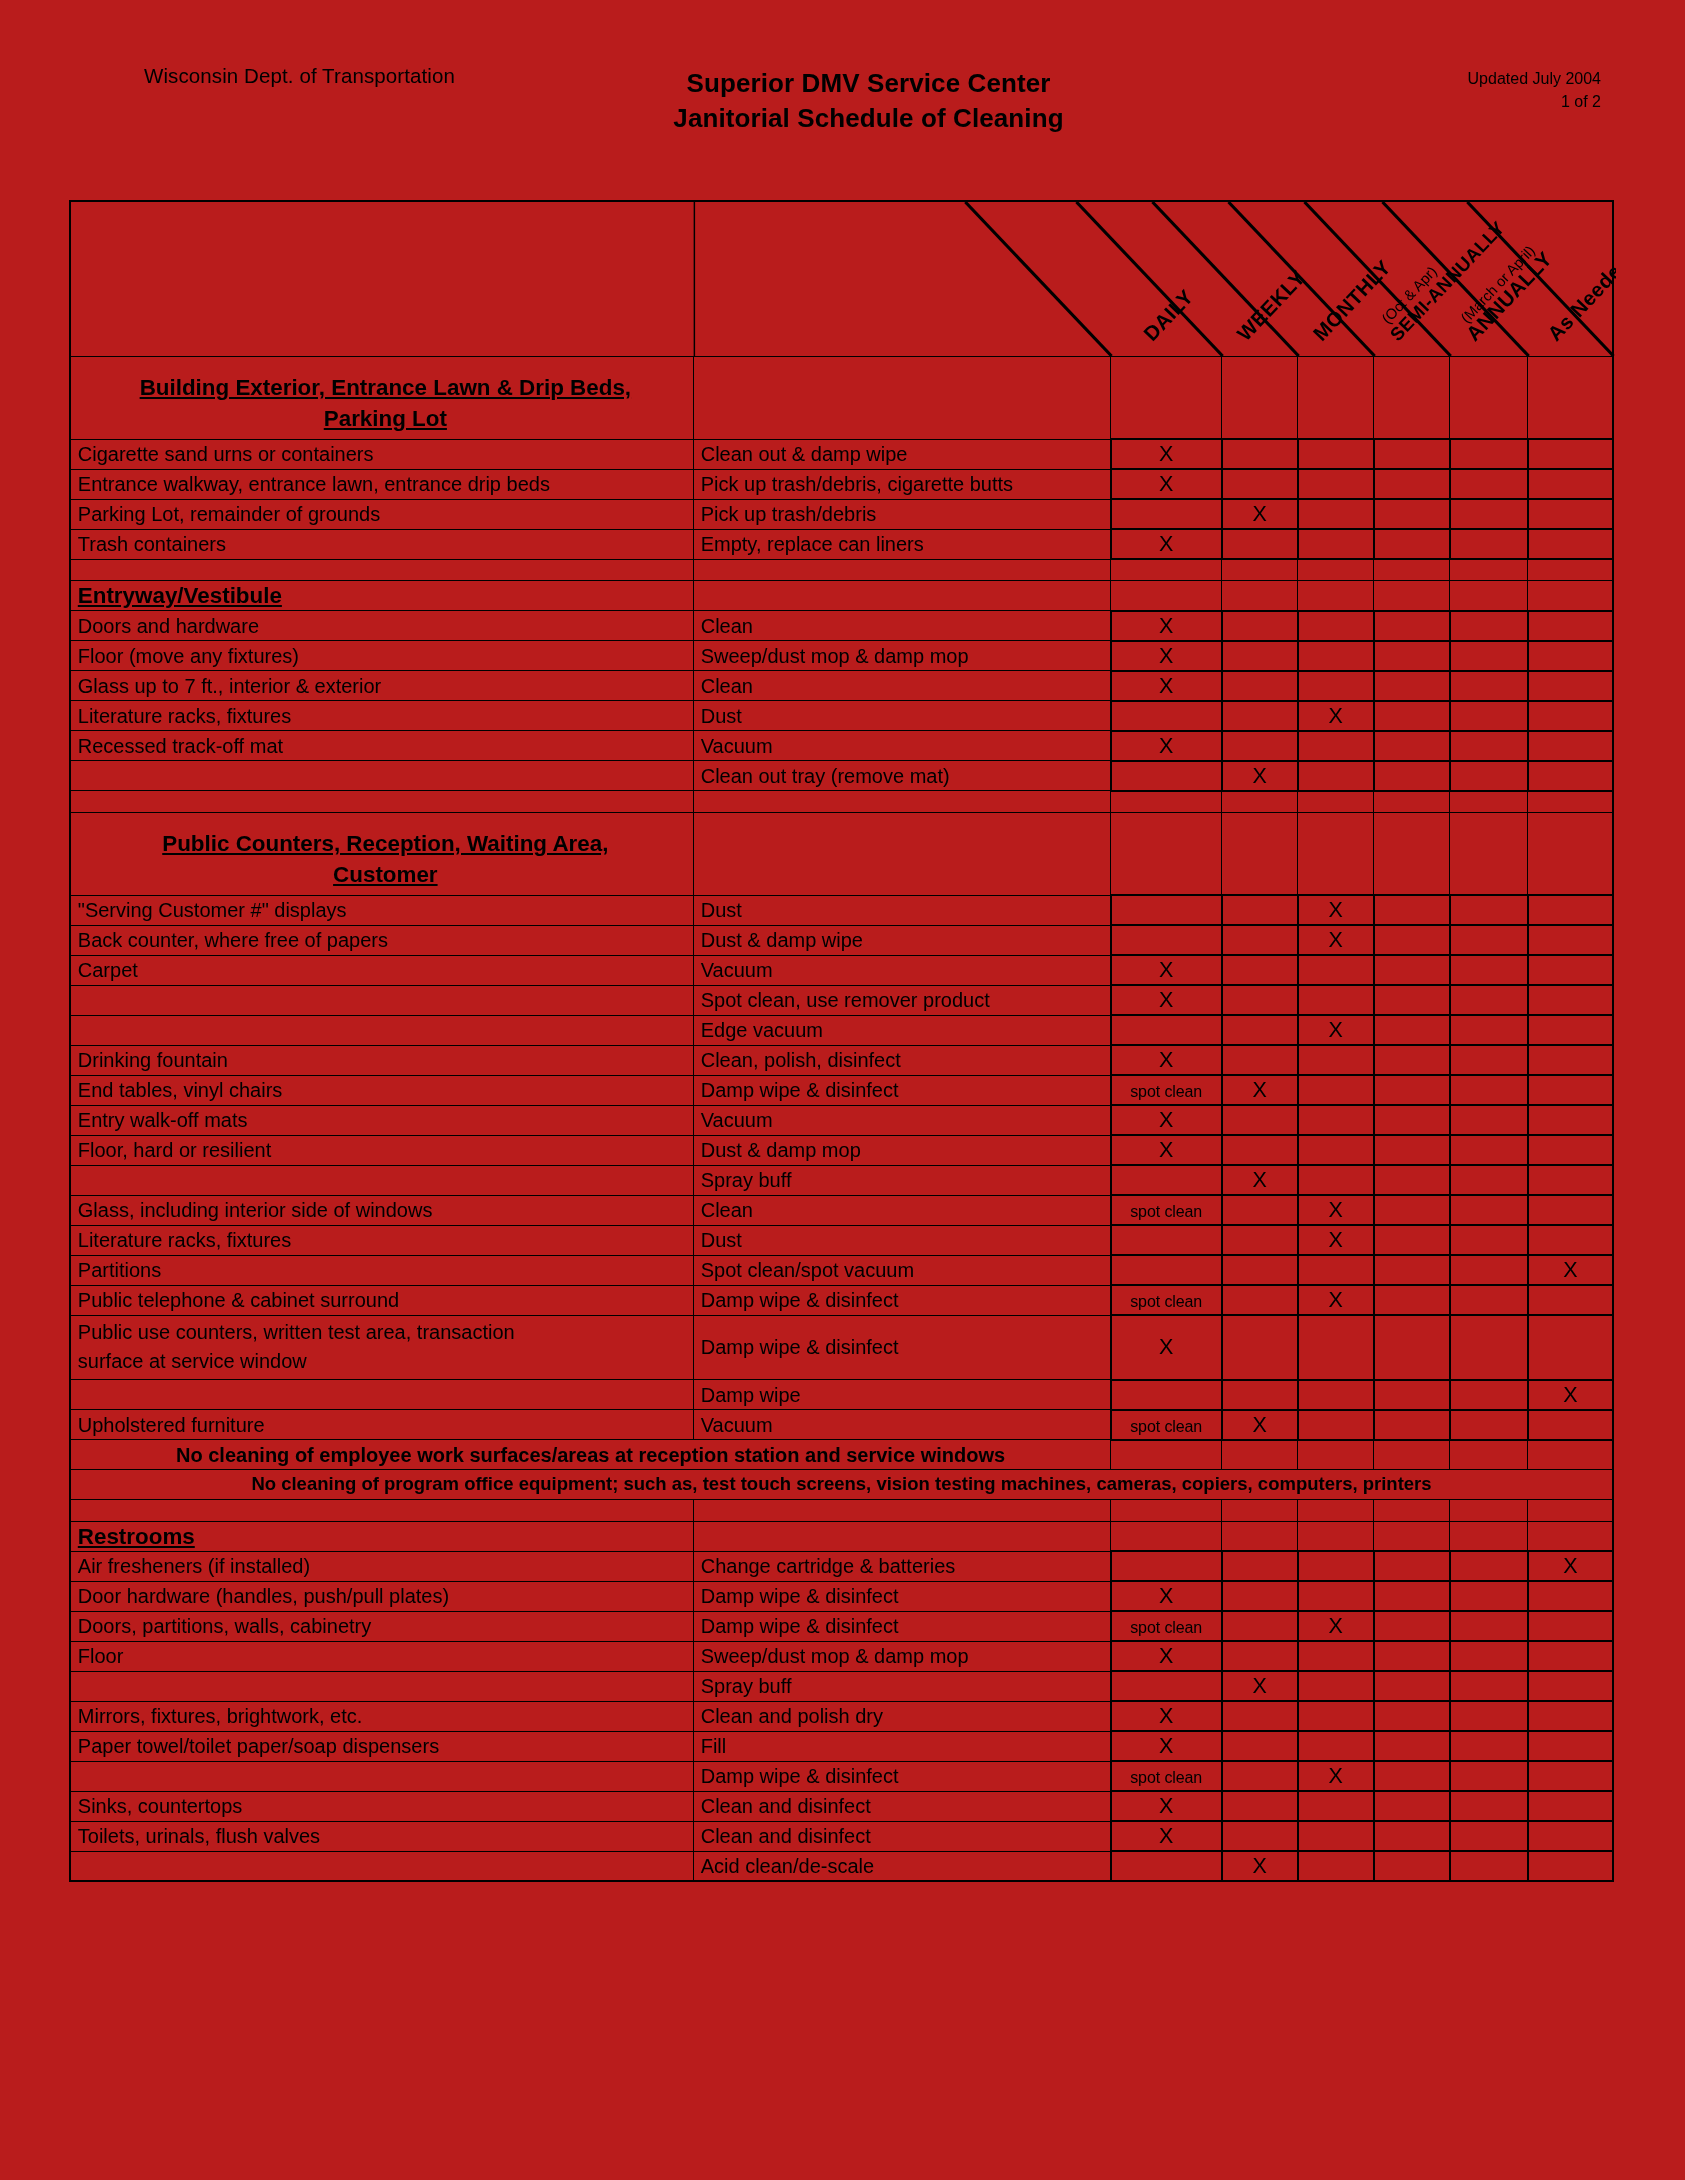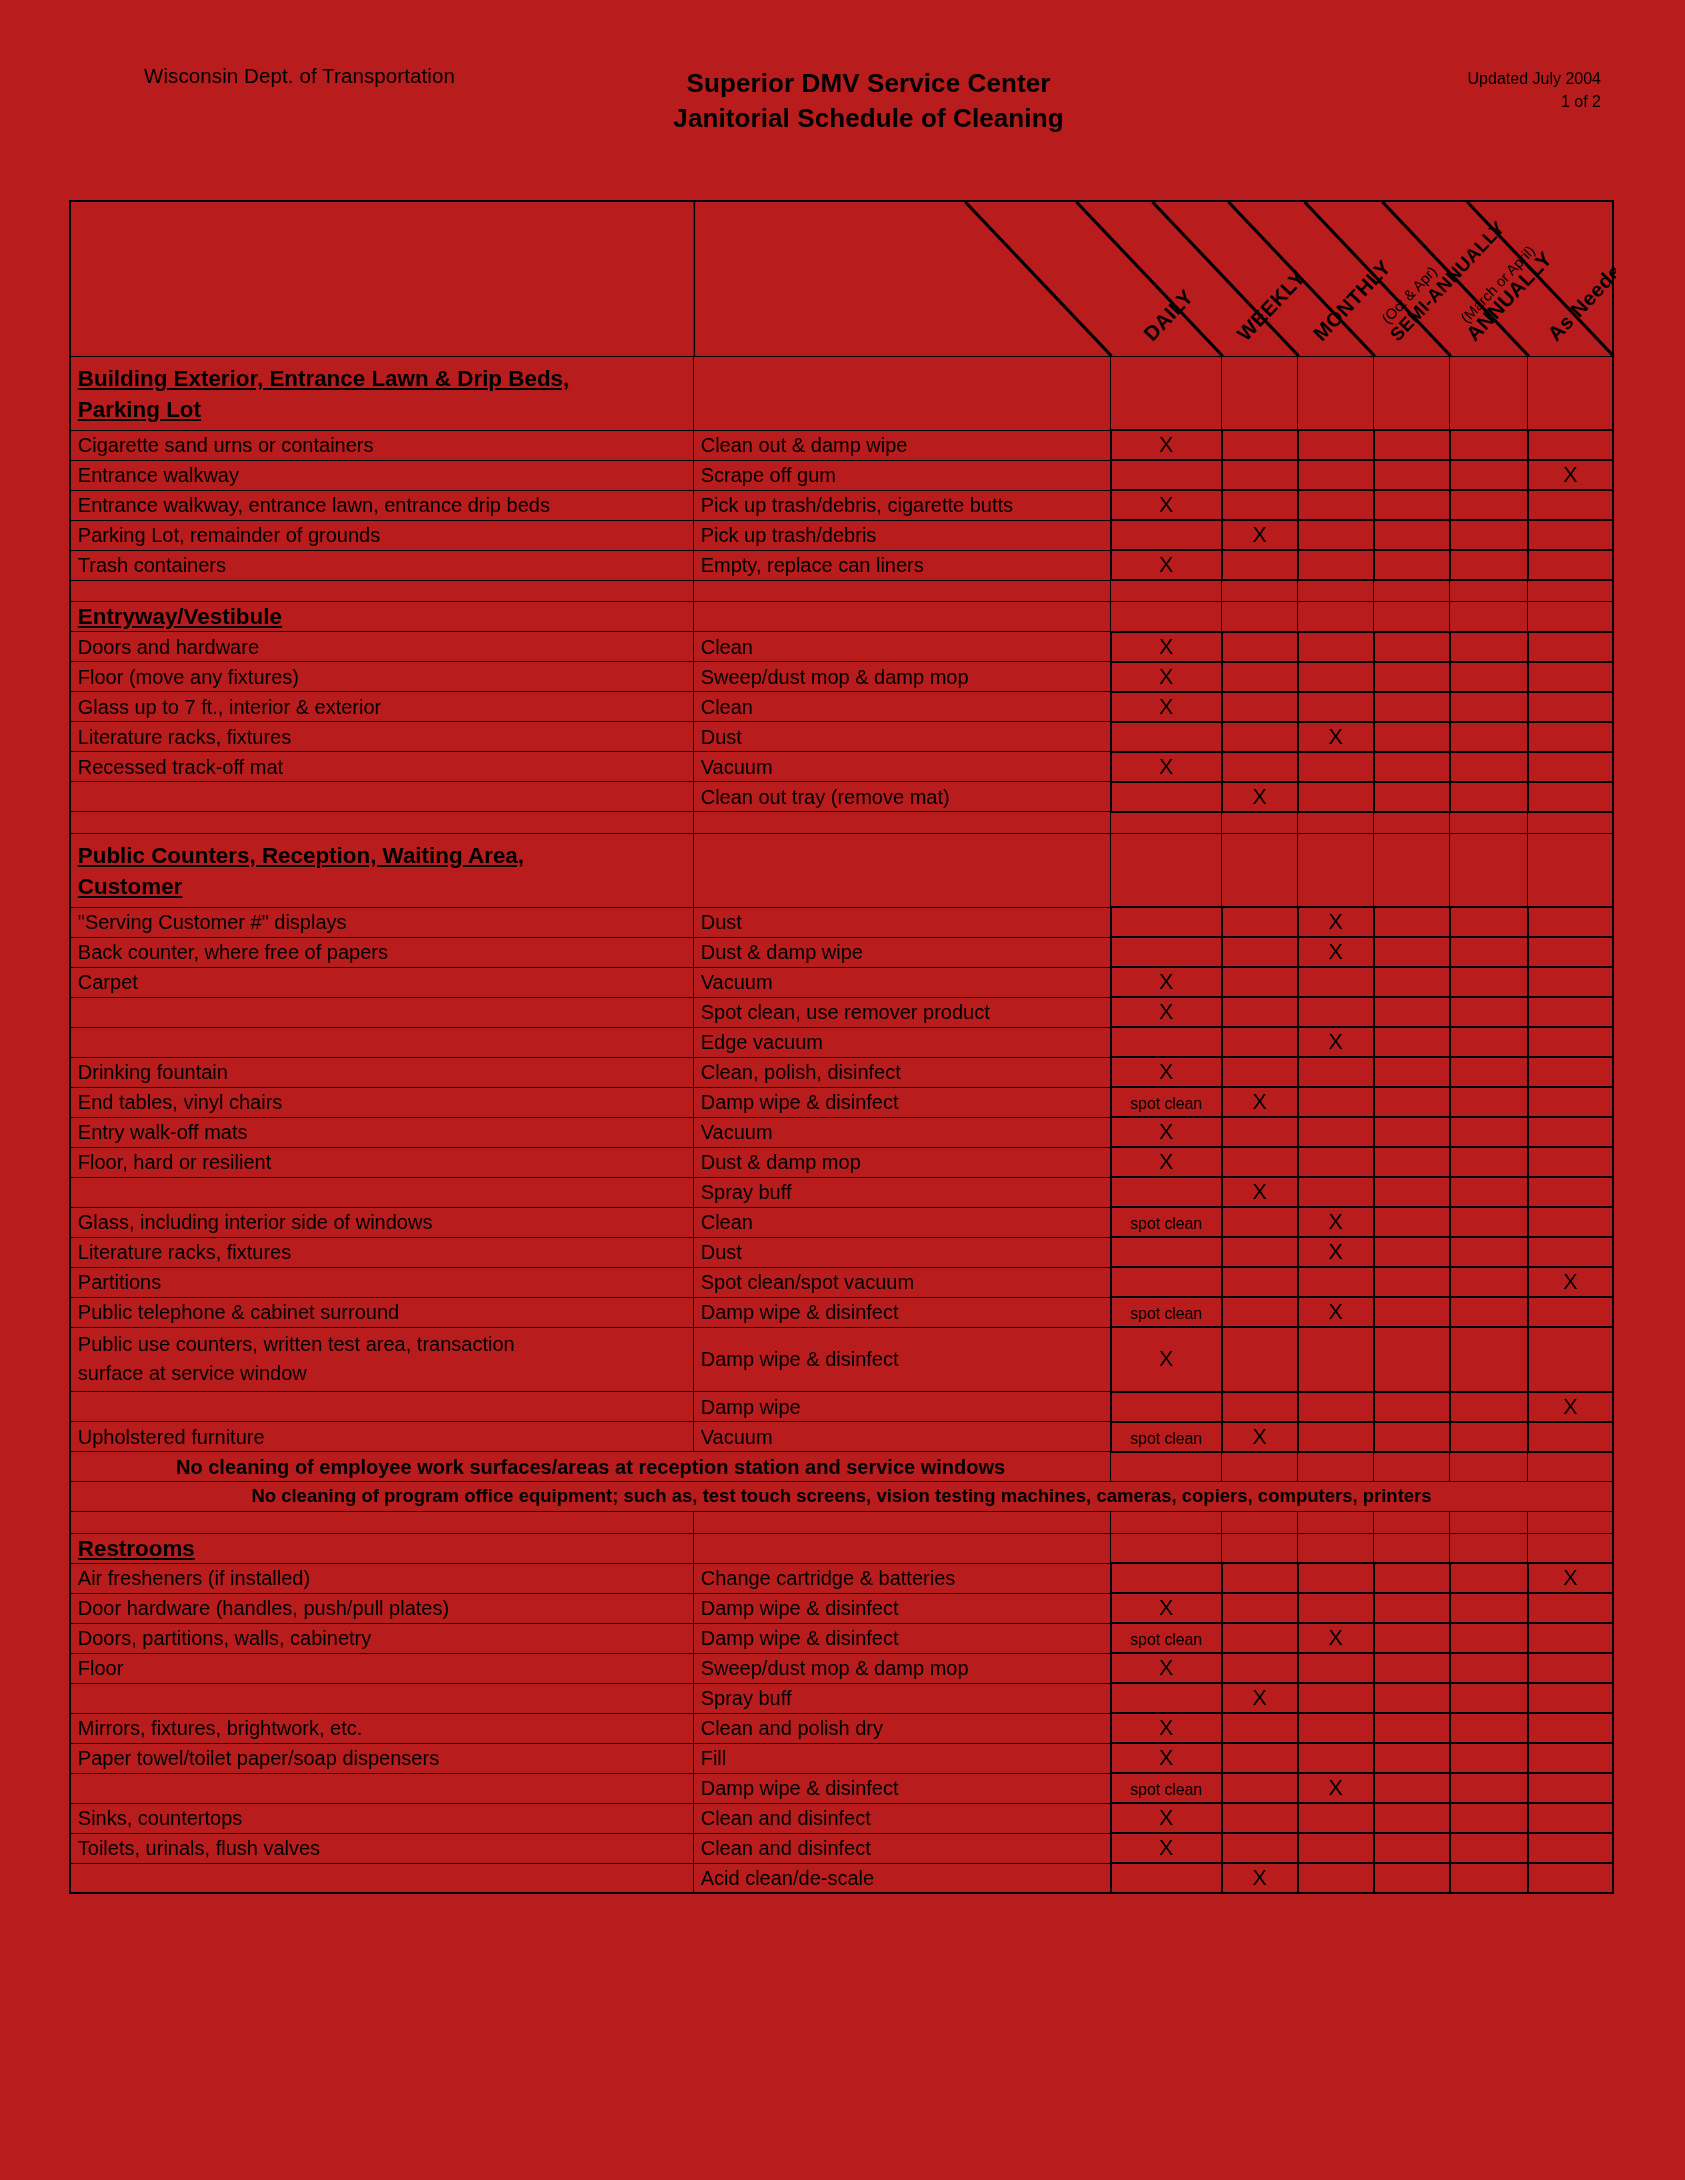--- a/index.html
+++ b/index.html
@@ -52,21 +52,21 @@
 
   
   tr.grid td.mark{border-top:2px solid #000;border-bottom:2px solid #000;}
 
   
   td.sect{
     font-size:22.4px;font-weight:bold;text-decoration:underline;
     padding-left:6.8px;padding-top:2px;padding-bottom:2px;
   }
   tr.sect-row td{height:auto;}
-  td.sect.two-line{line-height:1.38;padding-top:7px;padding-bottom:3.9px;}
+  td.sect.two-line{line-height:1.38;padding-top:16px;padding-bottom:3.9px;text-align:center;}
 
   tr.blank td{height:21.5px;}
 
   
   td.note{
     font-weight:bold;font-size:20px;text-align:center;
     padding:2px 5.9px;
   }
   td.note.long{font-size:18.5px;}
 
@@ -162,30 +162,20 @@
           <td class="item ">Cigarette sand urns or containers</td>
           <td class="task">Clean out &amp; damp wipe</td>
           <td class="mark "><span class="x">X</span></td>
           <td class="mark "></td>
           <td class="mark "></td>
           <td class="mark "></td>
           <td class="mark "></td>
           <td class="mark "></td>
         </tr>
         <tr class="grid">
-          <td class="item ">Entrance walkway</td>
-          <td class="task">Scrape off gum</td>
-          <td class="mark "></td>
-          <td class="mark "></td>
-          <td class="mark "></td>
-          <td class="mark "></td>
-          <td class="mark "></td>
-          <td class="mark "><span class="x">X</span></td>
-        </tr>
-        <tr class="grid">
           <td class="item ">Entrance walkway, entrance lawn, entrance drip beds</td>
           <td class="task">Pick up trash/debris, cigarette butts</td>
           <td class="mark "><span class="x">X</span></td>
           <td class="mark "></td>
           <td class="mark "></td>
           <td class="mark "></td>
           <td class="mark "></td>
           <td class="mark "></td>
         </tr>
         <tr class="grid">

